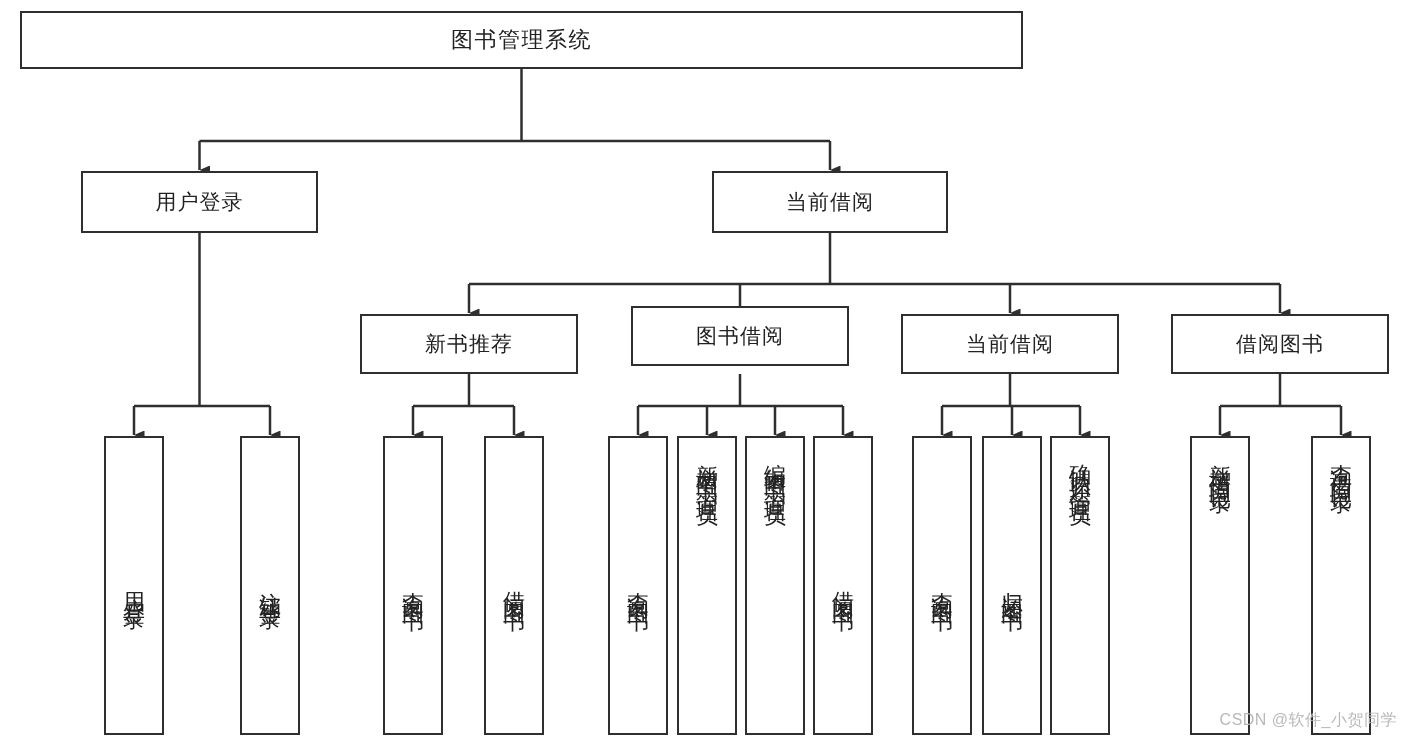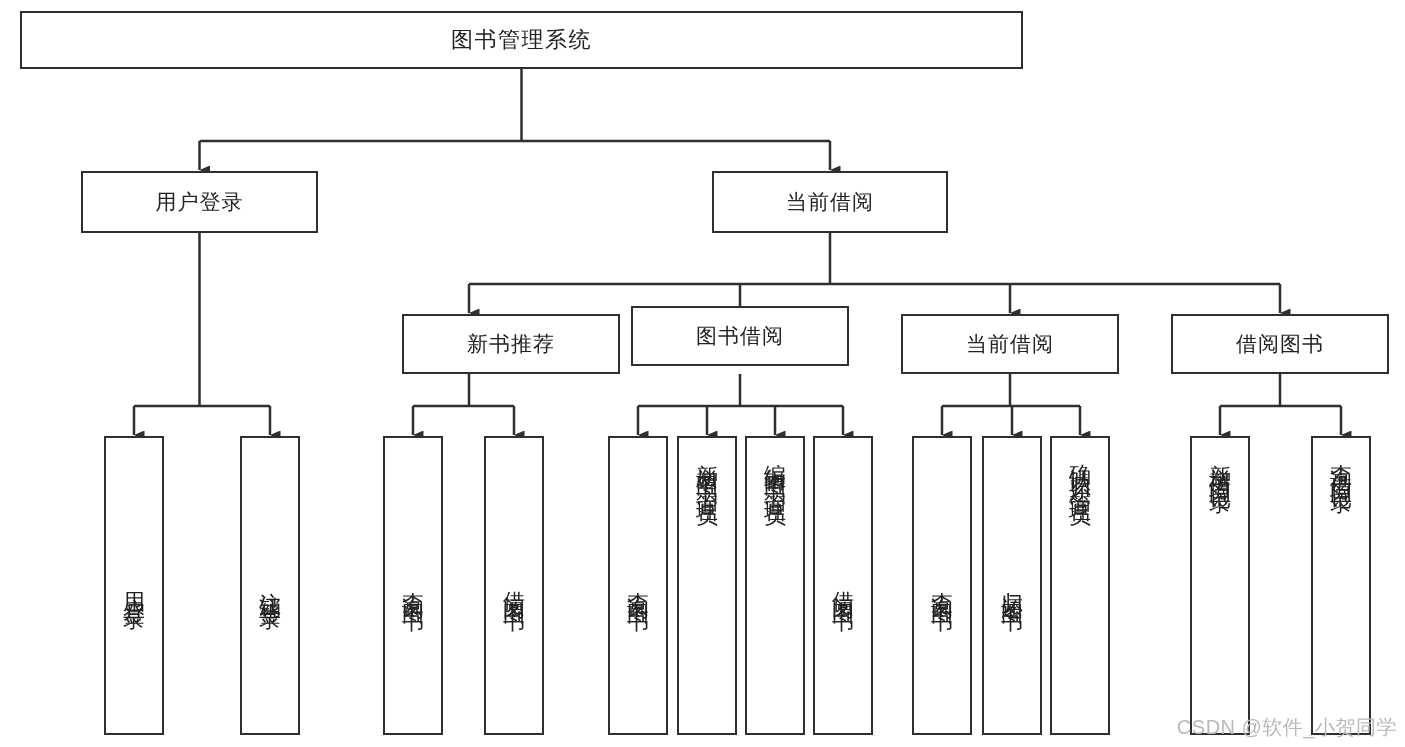--- a/index.html
+++ b/index.html
@@ -65,22 +65,22 @@
     letter-spacing: 6px;
     line-height: 1;
   }
   .node.v.mid {
     align-items: center;
     padding-top: 0;
   }
   .watermark {
     position: absolute;
     right: 8px;
-    bottom: 6px;
-    font-size: 20px;
+    bottom: 16px;
+    font-size: 16px;
     color: #b9b9b9;
     z-index: 5;
     white-space: nowrap;
     letter-spacing: 0.5px;
   }
 </style>
 </head>
 <body>
 
 <div id="canvas">
@@ -131,21 +131,21 @@
   <div id="nodes-layer">
       <div class="node h root" style="left: 20px; top: 11px; width: 1003px; height: 58px;">
         <span class="label">图书管理系统</span>
       </div>
       <div class="node h" style="left: 81px; top: 171px; width: 237px; height: 62px;">
         <span class="label">用户登录</span>
       </div>
       <div class="node h" style="left: 712px; top: 171px; width: 236px; height: 62px;">
         <span class="label">当前借阅</span>
       </div>
-      <div class="node h" style="left: 360px; top: 314px; width: 218px; height: 60px; margin-left: 42px;">
+      <div class="node h" style="left: 360px; top: 314px; width: 218px; height: 60px;">
         <span class="label">新书推荐</span>
       </div>
       <div class="node h" style="left: 631px; top: 306px; width: 218px; height: 60px;">
         <span class="label">图书借阅</span>
       </div>
       <div class="node h" style="left: 901px; top: 314px; width: 218px; height: 60px;">
         <span class="label">当前借阅</span>
       </div>
       <div class="node h" style="left: 1171px; top: 314px; width: 218px; height: 60px;">
         <span class="label">借阅图书</span>

